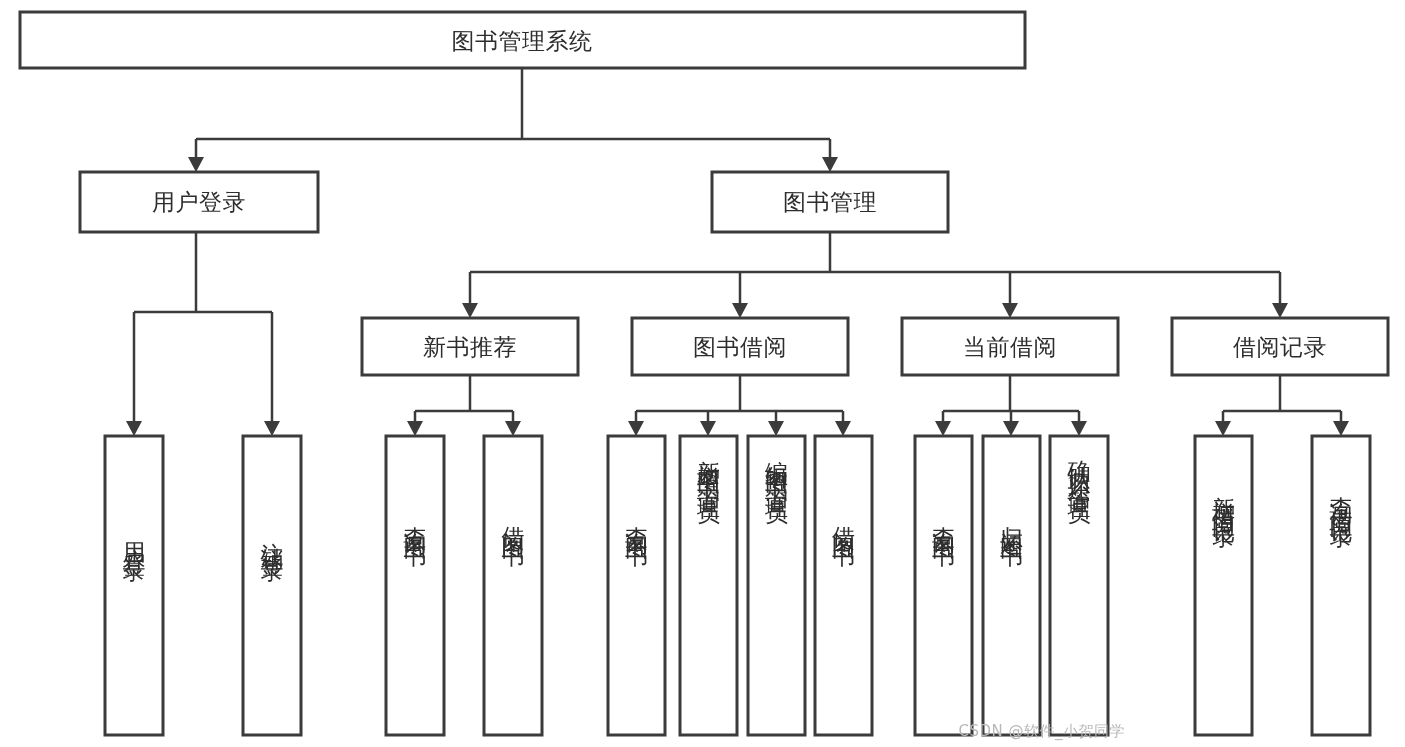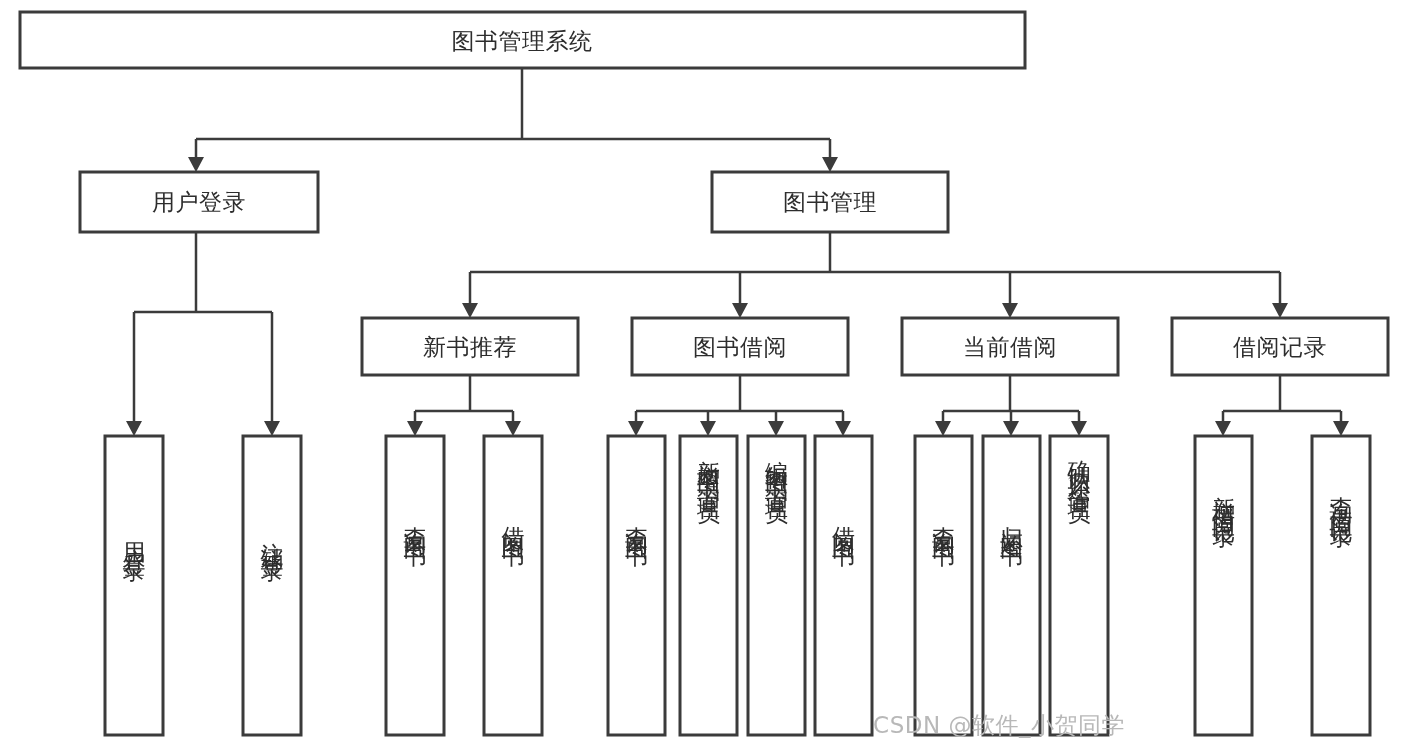--- a/index.html
+++ b/index.html
@@ -67,21 +67,21 @@
     color: #2d2d2d;
     letter-spacing: 6px;
     white-space: nowrap;
     text-align: center;
   }
   .watermark {
     position: absolute;
     right: 16px;
     bottom: 6px;
     font-family: "DejaVu Sans", "Liberation Sans", sans-serif;
-    font-size: 23px;
+    font-size: 15px;
     color: #b8b8b8;
     letter-spacing: 0.5px;
     white-space: nowrap;
   }
 </style>
 </head>
 <body>
 
 <div id="diagram-root">
 

